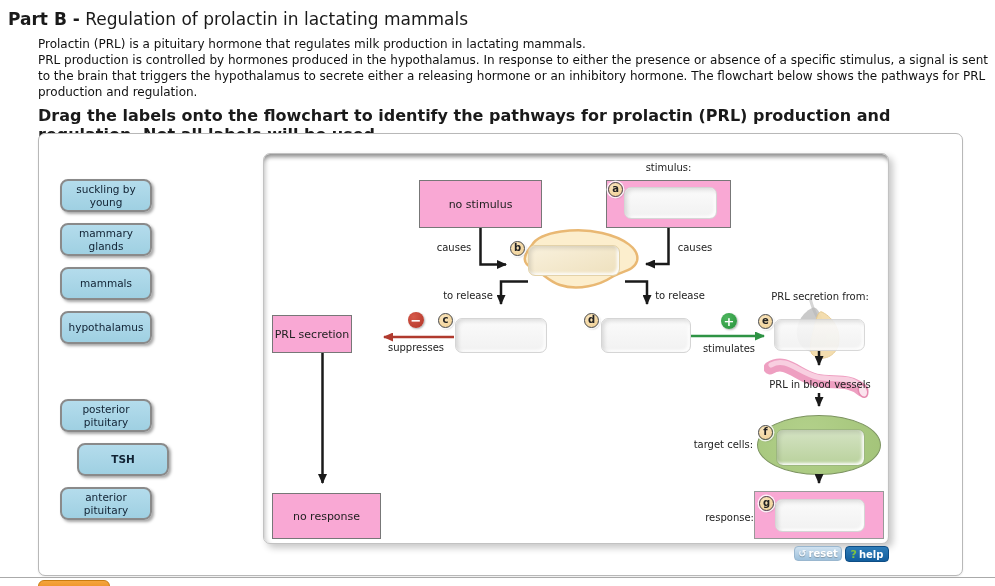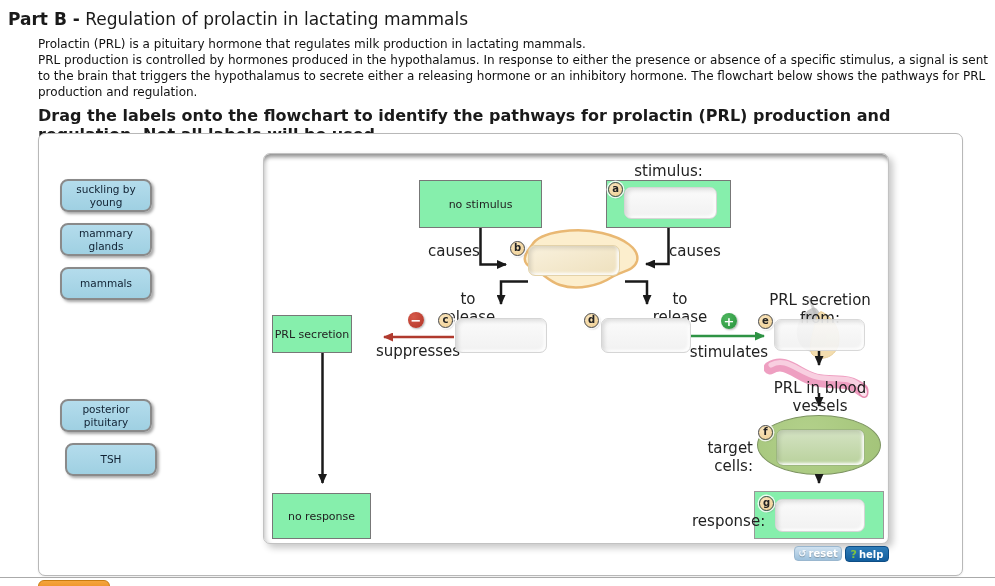--- a/index.html
+++ b/index.html
@@ -20,24 +20,24 @@
   .drag-label { position:absolute; width:92px; height:33px; display:flex; align-items:center; justify-content:center;
                 text-align:center; font-size:10.5px; line-height:1.2; padding:2px;
                 background:linear-gradient(180deg,#b4dcec,#9fd0e2); color:#123;
                 border:2px solid #8a8a8a; border-radius:8px;
                 box-shadow:2px 2px 3px rgba(0,0,0,.35); cursor:grab; }
 
   
   .panel { position:absolute; left:224px; top:19px; width:626px; height:391px; background:#fff;
            border:1px solid #c2c2c2; border-radius:7px;
            box-shadow:inset 0 6px 4px -3px #8f8f8f, inset 6px 0 4px -4px #d2d2d2, 4px 4px 7px rgba(0,0,0,.22); }
-  .panel .txt { position:absolute; font-size:15px; color:#222; }
+  .panel .txt { position:absolute; font-size:10px; color:#222; }
   .center { text-align:center; } .right { text-align:right; }
 
-  .fbox { position:absolute; background:#86efac; border:1px solid #777; display:flex; align-items:center; justify-content:center;
+  .fbox { position:absolute; background:#f9a8d4; border:1px solid #777; display:flex; align-items:center; justify-content:center;
           font-size:11px; color:#222; }
 
   .drop { position:absolute; border-radius:7px; background:linear-gradient(180deg,#fbfbfb,#f1f1f1);
           border:1px solid #d5d5d5; box-shadow:inset 2px 2px 4px rgba(0,0,0,.13), inset -2px -2px 3px #fff; }
   .drop.cream { background:linear-gradient(160deg,#f9f1dd,#eee0bd); border:1px solid #e3d2a9; }
   .drop.green { background:linear-gradient(180deg,#d4e3c3,#b9d19c); border:1px solid #9cb77e; }
 
   .badge { position:absolute; width:15px; height:15px; border-radius:50%;
            background:radial-gradient(circle at 35% 30%,#f9e4bc,#efcf92); border:1.5px solid #4a4a4a;
            color:#222; font-size:10px; font-weight:bold; text-align:center; line-height:12px;
@@ -83,22 +83,24 @@
   <div>Prolactin (PRL) is a pituitary hormone that regulates milk production in lactating mammals.</div>
   <div>PRL production is controlled by hormones produced in the hypothalamus. In response to either the presence or absence of a specific stimulus, a signal is sent to the brain that triggers the hypothalamus to secrete either a releasing hormone or an inhibitory hormone. The flowchart below shows the pathways for PRL production and regulation.</div>
 </div>
 <div class="instruction">Drag the labels onto the flowchart to identify the pathways for prolactin (PRL) production and regulation. Not all labels will be used.</div>
 
 <div class="container">
 
   <div class="drag-label" style="left:21px; top:45px;">suckling by young</div>
   <div class="drag-label" style="left:21px; top:89px;">mammary glands</div>
   <div class="drag-label" style="left:21px; top:133px;">mammals</div>
+  <div class="drag-label" style="left:21px; top:177px;">hypothalamus</div>
   <div class="drag-label" style="left:21px; top:265px;">posterior pituitary</div>
-  <div class="drag-label" style="left:26px; top:309px;">TSH</div>
+  <div class="drag-label" style="left:38px; top:309px;font-weight:bold;">TSH</div>
+  <div class="drag-label" style="left:21px; top:353px;">anterior pituitary</div>
 
   <div class="panel">
 
     <svg class="layer" style="left:240px; top:73px; z-index:1;" width="140" height="64" viewBox="0 0 140 64">
       <path d="M28,18 C36,4 74,0 98,6 C120,11 136,22 133,34 C130,44 118,44 108,50 C96,58 74,64 56,58 C44,54 40,47 30,42 C16,36 20,28 28,18 Z" fill="#fceecd" stroke="#e9b873" stroke-width="2.5"></path>
     </svg>
 
     <svg class="layer" style="left:518px; top:140px; z-index:1;" width="72" height="72" viewBox="0 0 72 72">
       <path d="M28,4 C30,12 32,18 36,24" fill="none" stroke="#cccccc" stroke-width="3" opacity="0.8"></path>
       <path d="M30,14 C18,20 12,34 16,46 C20,58 34,62 42,54 C46,48 44,34 40,24 C37,17 34,12 30,14 Z" fill="#b5b5b5" opacity="0.72"></path>
@@ -132,21 +134,21 @@
       <path d="M58.5,199 L58.5,329" fill="none" stroke="#1a1a1a" stroke-width="2.5" marker-end="url(#mb)"></path>
       <path d="M190,183 L120,183" fill="none" stroke="#b03a2e" stroke-width="2.5" marker-end="url(#mr)"></path>
       <path d="M427,182 L500,182" fill="none" stroke="#2e9344" stroke-width="2.5" marker-end="url(#mg)"></path>
       <path d="M555,197 L555,211" fill="none" stroke="#1a1a1a" stroke-width="2.5" marker-end="url(#mb)"></path>
       <path d="M555,239 L555,252" fill="none" stroke="#1a1a1a" stroke-width="2.5" marker-end="url(#mb)"></path>
       <path d="M555,321 L555,329" fill="none" stroke="#1a1a1a" stroke-width="2.5" marker-end="url(#mb)"></path>
     </svg>
 
     <div class="fbox" style="left:155px; top:26px; width:123px; height:48px; z-index:3;">no stimulus</div>
     <div class="fbox" style="left:8px; top:161px; width:80px; height:38px; z-index:3;">PRL secretion</div>
-    <div class="fbox" style="left:8px; top:339px; width:99px; height:46px; z-index:3;">no response</div>
+    <div class="fbox" style="left:8px; top:339px; width:109px; height:46px; z-index:3;">no response</div>
 
     <div class="txt center" style="left:342px; top:8px; width:125px; z-index:3;">stimulus:</div>
     <div class="fbox" style="left:342px; top:26px; width:125px; height:48px; z-index:3;"></div>
     <div class="drop" style="left:360px; top:33px; width:93px; height:32px; z-index:4;"></div>
     <span class="badge" style="left:344px; top:28px;">a</span>
 
     <div class="txt center" style="left:158px; top:88px; width:64px; z-index:3;">causes</div>
     <div class="txt center" style="left:399px; top:88px; width:64px; z-index:3;">causes</div>
 
     <div class="drop cream" style="left:264px; top:91px; width:92px; height:31px; z-index:4;"></div>

